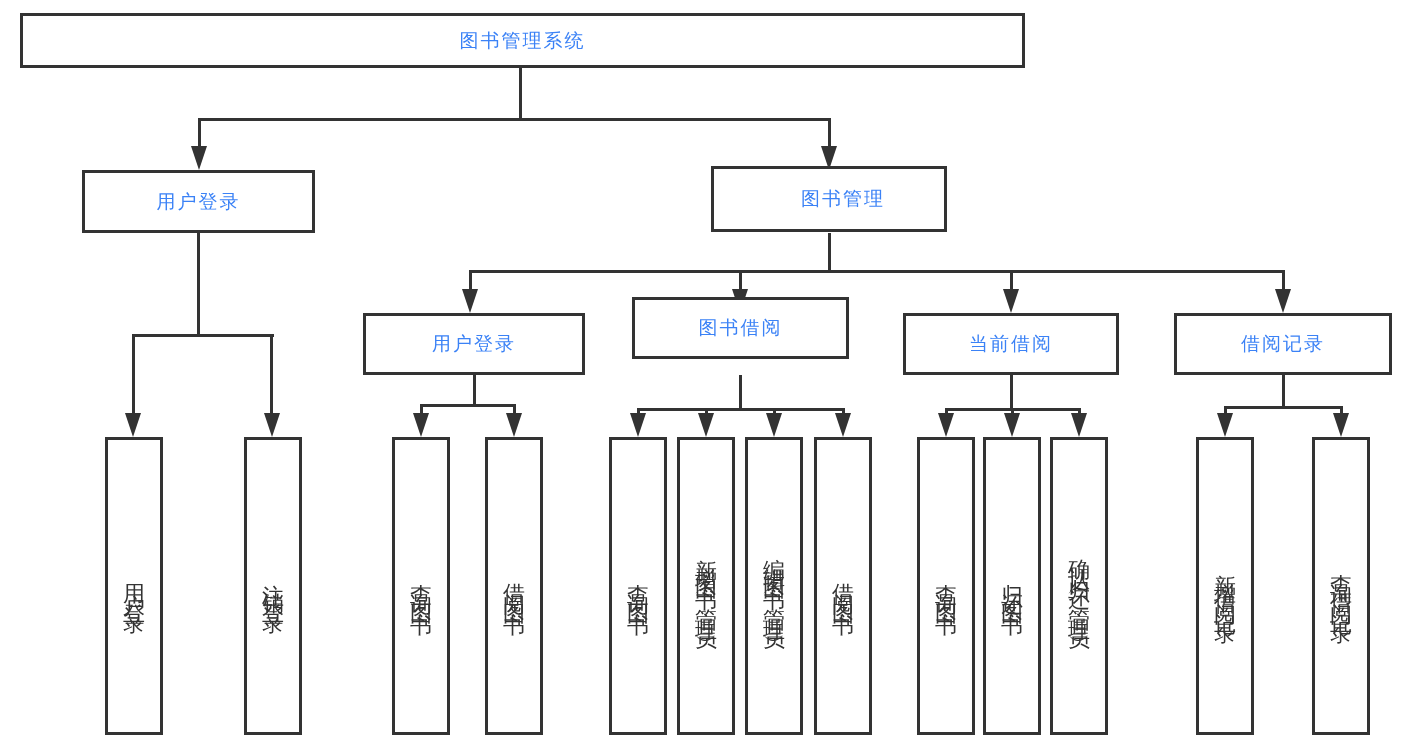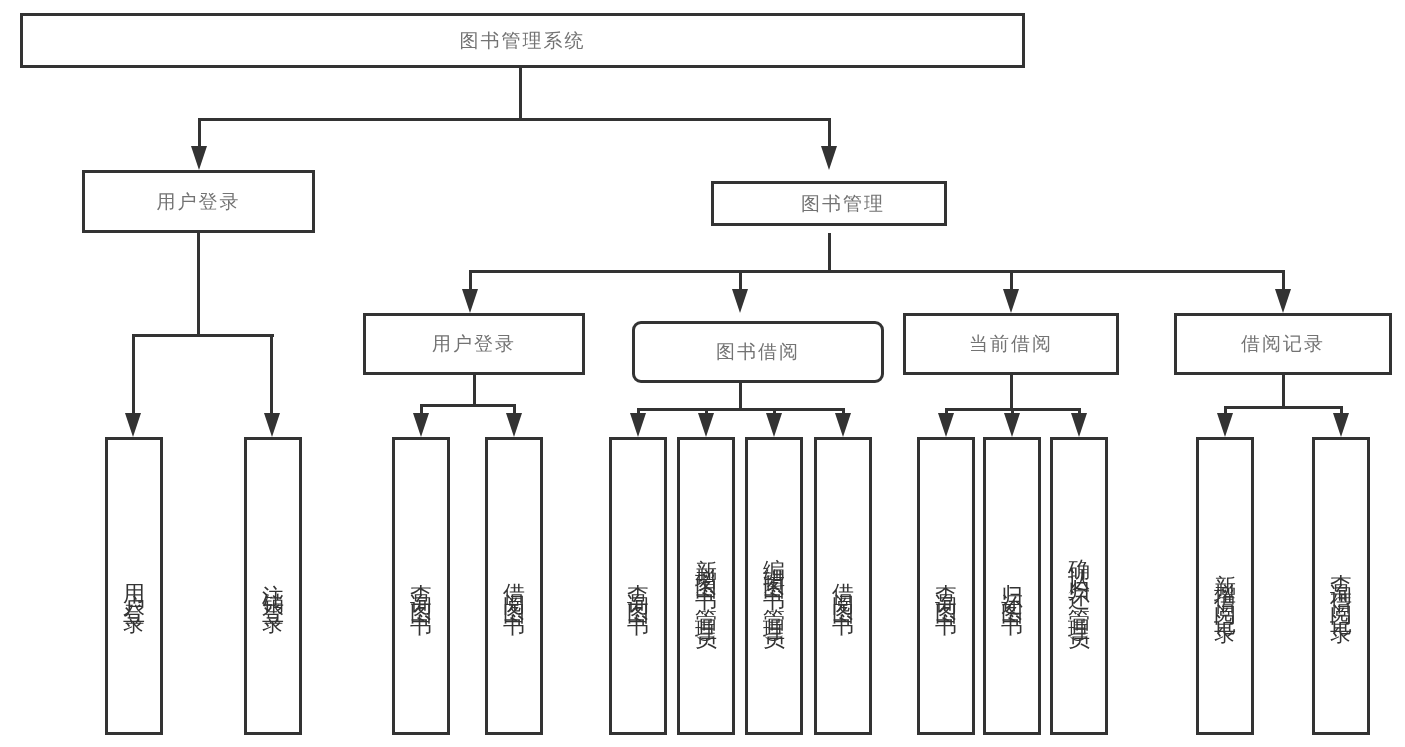--- a/index.html
+++ b/index.html
@@ -4,21 +4,21 @@
 <style>
   html,body{margin:0;padding:0;background:#fff;}
   #canvas{
     position:relative;width:1405px;height:747px;background:#ffffff;
     font-family:"Liberation Sans","DejaVu Sans",sans-serif;overflow:hidden;
   }
   .box{
     position:absolute;border:3px solid #333;background:#fff;
     display:flex;align-items:center;justify-content:center;box-sizing:border-box;
   }
-  .hbox span{font-size:19px;letter-spacing:2px;color:#737373;white-space:nowrap;text-align:right;}
+  .hbox span{font-size:19px;letter-spacing:2px;color:#3b82f6;white-space:nowrap;text-align:right;}
   .leaf span{
     writing-mode:vertical-rl;text-orientation:mixed;
     font-size:22px;letter-spacing:10px;color:#333;line-height:1;
   }
   .vl{position:absolute;width:3px;background:#333;}
   .hl{position:absolute;height:3px;background:#333;}
   .ah{position:absolute;width:0;height:0;
       border-left:8px solid transparent;border-right:8px solid transparent;
       border-top:24px solid #333;}
   .watermark{
@@ -104,28 +104,28 @@
     <div class="ah" style="left:1333px;top:413px;"></div>
   </div>
 
   <div class="box hbox" style="left:20px;top:13px;width:1005px;height:55px;">
     <span>图书管理系统</span>
   </div>
 
   <div class="box hbox" style="left:82px;top:170px;width:233px;height:63px;">
     <span>用户登录</span>
   </div>
-  <div class="box hbox" style="left:711px;top:181px;width:236px;height:45px;padding-left:28px;">
+  <div class="box hbox" style="left:711px;top:166px;width:236px;height:66px;padding-left:28px;">
     <span>图书管理</span>
   </div>
 
   <div class="box hbox" style="left:363px;top:313px;width:222px;height:62px;">
     <span>用户登录</span>
   </div>
-  <div class="box hbox" style="left:632px;top:321px;width:252px;height:62px;border-radius:9px;">
+  <div class="box hbox" style="left:632px;top:297px;width:217px;height:62px;">
     <span>图书借阅</span>
   </div>
   <div class="box hbox" style="left:1174px;top:313px;width:218px;height:62px;">
     <span>借阅记录</span>
   </div>
   <div class="box hbox" style="left:903px;top:313px;width:216px;height:62px;">
     <span>当前借阅</span>
   </div>
 
   <div class="box leaf" style="left:105px;top:437px;width:58px;height:298px;">

